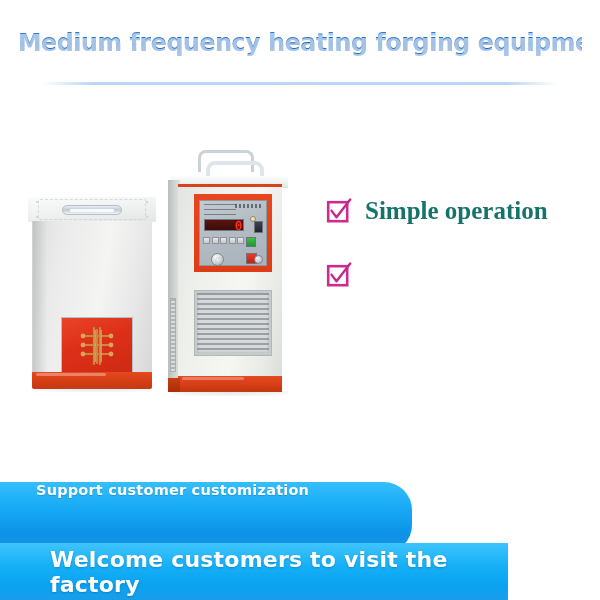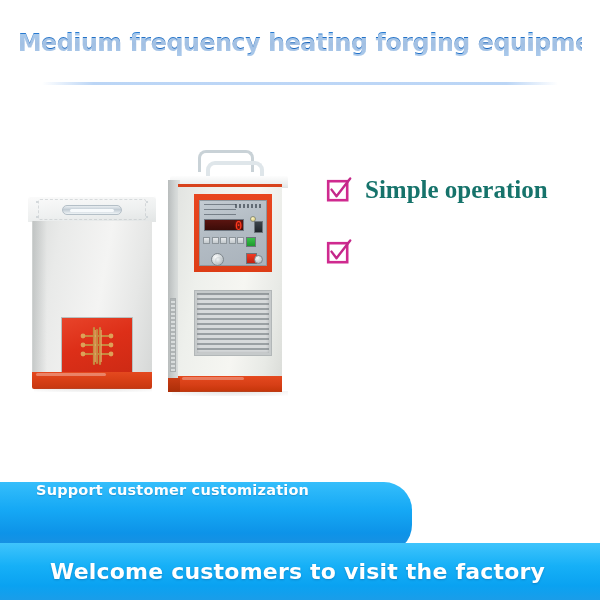--- a/index.html
+++ b/index.html
@@ -237,21 +237,21 @@
     position:absolute; left:0px; top:228px; width:12px; height:14px;
     background:linear-gradient(180deg,#c93c14,#ab2e08);
   }
   .ru-shadow{
     position:absolute; left:4px; top:241px; width:116px; height:5px;
     background:radial-gradient(ellipse at 50% 0%,rgba(120,120,120,0.22),rgba(255,255,255,0));
   }
 
   
   #features { position:absolute; left:326px; top:168px; width:266px; }
-  .feature-row { display:flex; align-items:center; height:43px; margin-bottom:19px; }
+  .feature-row { display:flex; align-items:center; height:43px; margin-bottom:19px;margin-top:21px; }
   .checkbox-icon { width:27px; height:27px; flex:0 0 27px; position:relative; margin-right:12px; }
   .feature-label {
     font-family:"Liberation Serif", serif;
     font-size:25px;
     font-weight:bold;
     color:#16736b;
     white-space:nowrap;
   }
   .feature-row.indent .feature-label { padding-left:13px; }
 
@@ -263,21 +263,21 @@
     display:flex; 
   }
   #banner-top .banner-text {
     margin-left:36px;
     font-family:"DejaVu Sans", sans-serif;
     font-size:14.5px; font-weight:bold; color:#ffffff;
     letter-spacing:0.2px;
     text-shadow:0 1px 1px rgba(0,60,110,0.25);
   }
   #banner-bottom {
-    position:absolute; left:0; top:543px; width:600px; height:57px;
+    position:absolute; left:0; top:543px; width:508px; height:57px;
     background:linear-gradient(180deg,#3fc4fc 0%,#16b0f7 40%,#0aa2f1 75%,#1a9de9 100%);
     display:flex; align-items:center;
   }
   #banner-bottom .banner-text {
     margin-left:50px;
     font-family:"DejaVu Sans", sans-serif;
     font-size:22px; font-weight:bold; color:#ffffff;
     letter-spacing:0.2px;
     text-shadow:0 1px 2px rgba(0,60,110,0.3);
   }

